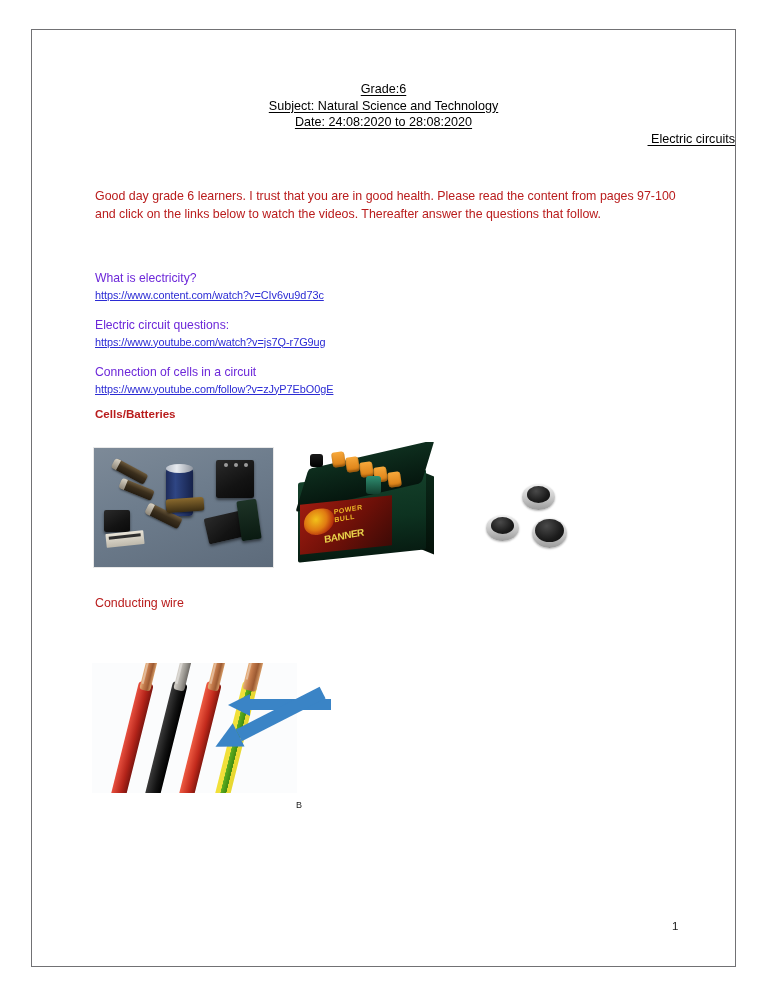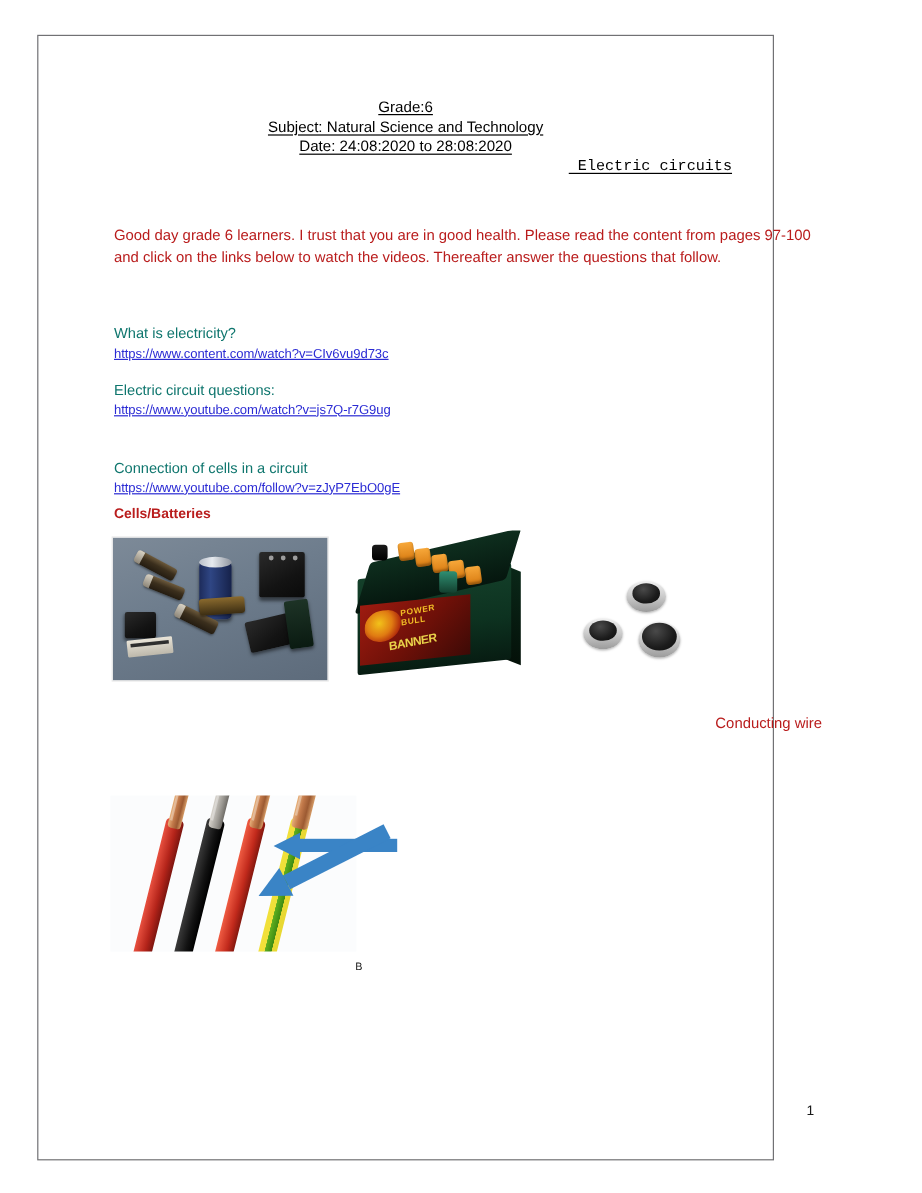--- a/index.html
+++ b/index.html
@@ -13,21 +13,21 @@
     font-family: "Liberation Sans", sans-serif;
     color: #000000;
     overflow: hidden;
   }
 
   
   #page-sheet {
     position: absolute;
     left: 31px;
     top: 29px;
-    width: 614px;
+    width: 705px;
     height: 938px;
     background: #ffffff;
     border: 1px solid #717174;
     box-sizing: border-box;
   }
 
   
   .heading-block {
     position: absolute;
     left: 0;
@@ -40,40 +40,39 @@
   }
   .heading-line {
     display: block;
     white-space: pre;
   }
   .heading-line > span {
     text-decoration: underline;
     text-underline-offset: 2px;
   }
   .heading-line.indented {
-    text-align: center;
+    text-align: right;
     padding-left: 408px;
-    font-family: Liberation Mono, monospace;
   }
 
   
   .text-col {
     position: absolute;
     left: 63px;
     width: 590px;
   }
   .para {
     font-size: 12.4px;
     line-height: 18.2px;
     color: #b91c1c;
   }
   .para.bold { font-weight: bold; font-size: 11.6px; }
 
   .link-group { font-size: 12.2px; line-height: 17.5px; }
-  .link-label { color: #0f766e; display: block; }
+  .link-label { color: #6d28d9; display: block; }
   .link-url {
     display: block;
     color: #2b2bd4;
     text-decoration: underline;
     text-underline-offset: 1px;
     font-size: 10.9px;
     line-height: 15px;
     letter-spacing: -0.05px;
   }
 
@@ -328,26 +327,26 @@
   <div class="text-col link-group" style="top:240px;">
     <span class="link-label">What is electricity?</span>
     <a class="link-url" href="#">https://www.content.com/watch?v=CIv6vu9d73c</a>
   </div>
 
   <div class="text-col link-group" style="top:287px;">
     <span class="link-label">Electric circuit questions:</span>
     <a class="link-url" href="#">https://www.youtube.com/watch?v=js7Q-r7G9ug</a>
   </div>
 
-  <div class="text-col link-group" style="top:352px;">
+  <div class="text-col link-group" style="top:334px;">
     <span class="link-label">Connection of cells in a circuit</span>
     <a class="link-url" href="#">https://www.youtube.com/follow?v=zJyP7EbO0gE</a>
   </div>
 
-  <div class="text-col para bold" style="top:390px;">Cells/Batteries</div>
+  <div class="text-col para bold" style="top:375px;">Cells/Batteries</div>
 
   <div class="fig" id="fig-batteries">
     <div class="fig-inner">
 
       <div class="dcell" style="left:72px; top:20px; width:27px; height:48px;">
         <div class="dtop"></div>
       </div>
 
       <div class="blockbatt" style="left:122px; top:12px; width:38px; height:38px;">
         <div class="term" style="left:8px;"></div>
@@ -405,21 +404,21 @@
         </div>
       <div class="coin" style="left:6px; top:45px; width:33px; height:26px;">
           <span class="face"></span>
         </div>
       <div class="coin" style="left:52px; top:48px; width:35px; height:30px;">
           <span class="face" style="left:9%; top:4%; width:82%; height:76%;"></span>
         </div>
     </div>
   </div>
 
-  <div class="text-col para" style="top:564px;text-align:right;">Conducting wire</div>
+  <div class="text-col para" style="top:564px;">Conducting wire</div>
 
   <div class="fig" id="fig-wires">
     <div class="fig-inner">
       <div class="wire" style="left:18px; transform:rotate(14deg); background:linear-gradient(to right,#e8503f,#b4241a 60%,#7d150f);">
         <span class="copper"></span>
       </div>
       <div class="wire" style="left:52px; transform:rotate(14deg); background:linear-gradient(to right,#3a3a3a,#121212 60%,#000);">
         <span class="copper" style="background:linear-gradient(to right,#d7d3cc,#9d9a94 60%,#6e6b66);"></span>
       </div>
       <div class="wire" style="left:86px; transform:rotate(14deg); background:linear-gradient(to right,#ef5b42,#c22a1c 60%,#84170e);">

